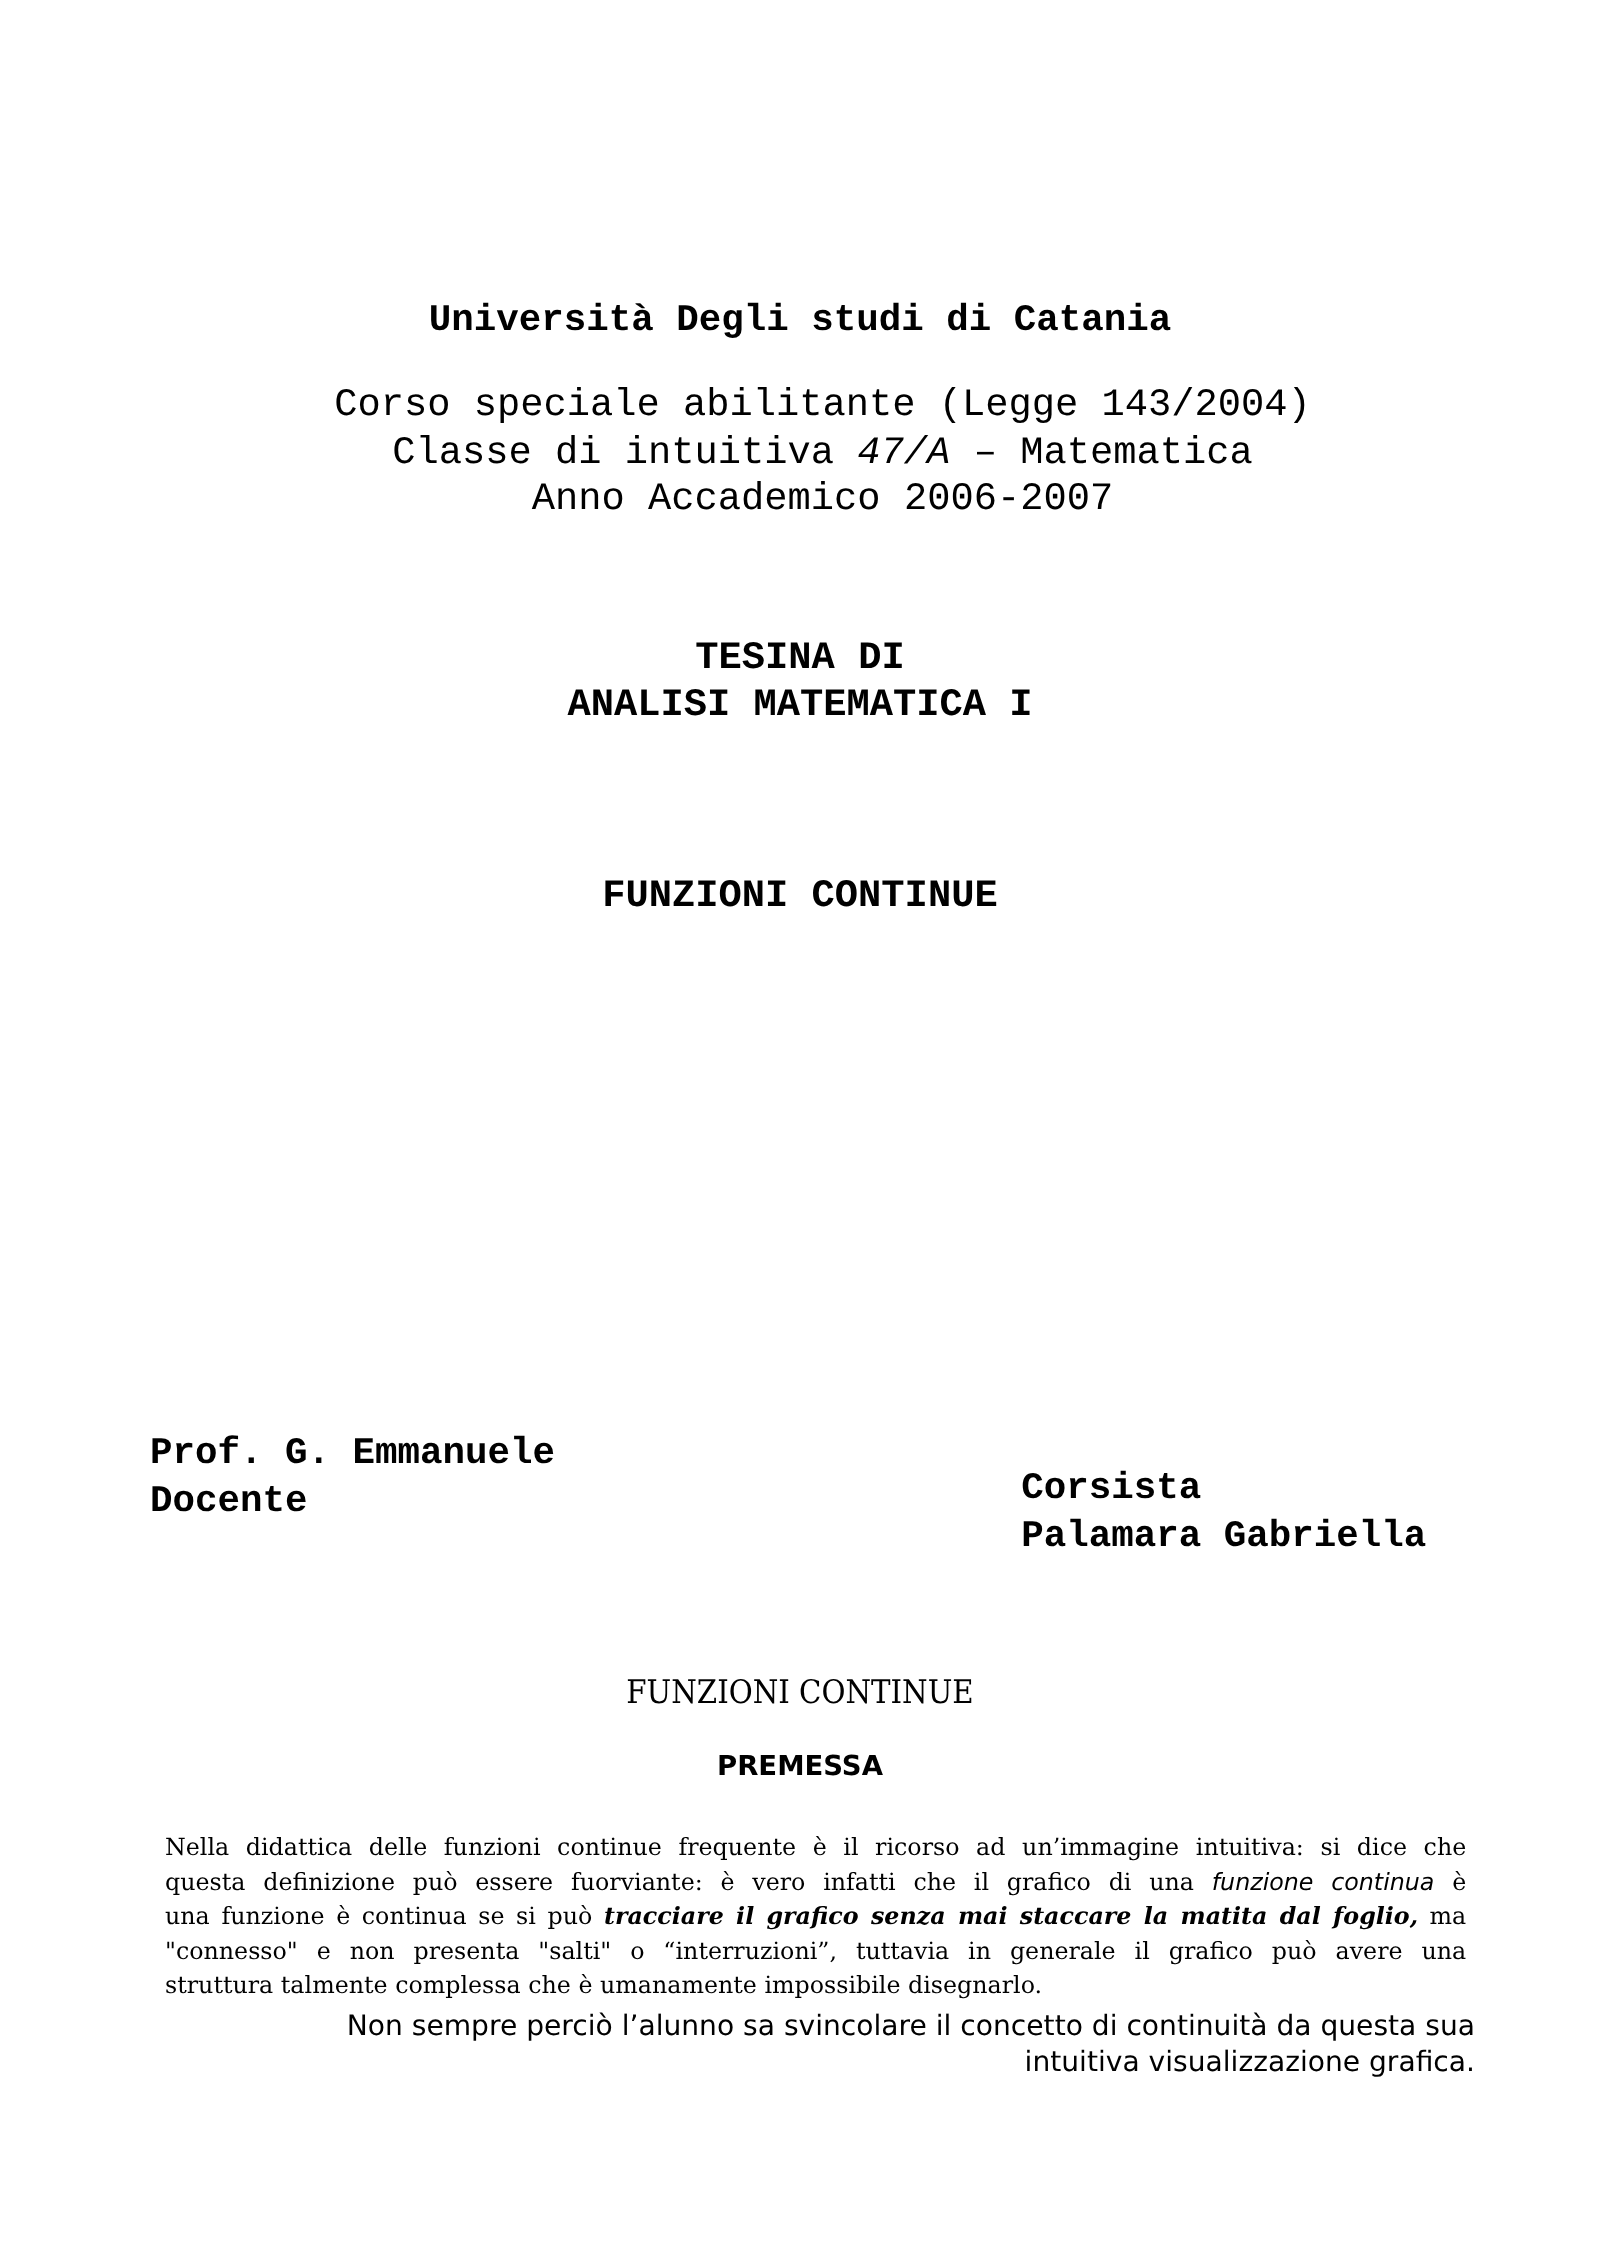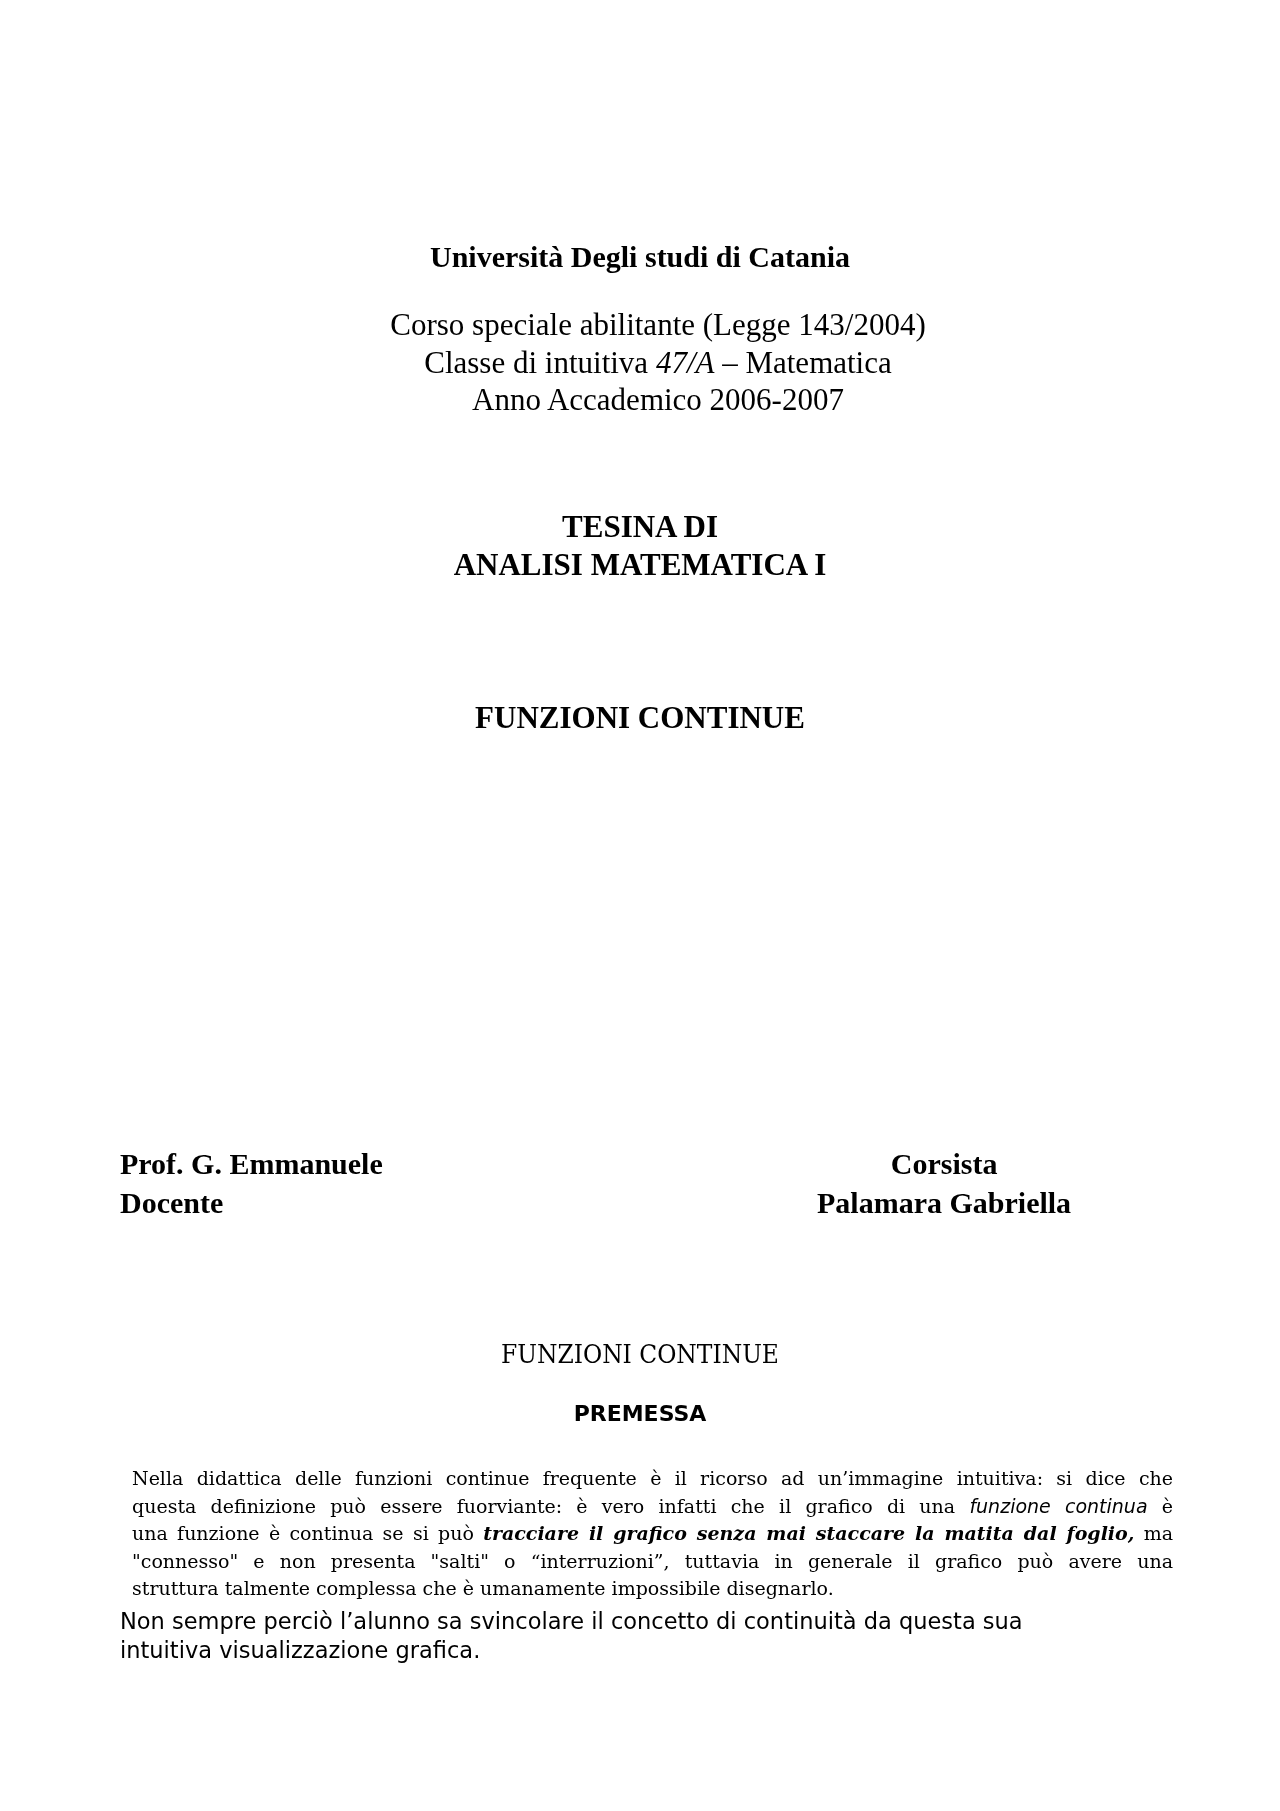--- a/index.html
+++ b/index.html
@@ -1,33 +1,33 @@
 <!DOCTYPE html>
 <html><head>
   <meta charset="utf-8">
   <style>
     html, body { margin:0; padding:0; background:#ffffff; }
     body { width:1280px; height:1811px; position:relative; overflow:hidden; color:#000; }
     .abs { position:absolute; }
-    .serif { font-family:Liberation Serif, serif; }
+    .serif { font-family:Liberation Mono, monospace; }
     .dserif { font-family:"DejaVu Serif", serif; }
     .sans { font-family:"DejaVu Sans", sans-serif; }
     .center { left:0; width:1280px; text-align:center; white-space:nowrap; }
     .title { top:240px; font-size:30px; font-weight:bold; line-height:34px; }
     .sub { font-size:31px; line-height:37.5px; top:306px; }
     .sub div { height:37.5px;padding-left:36px; }
     .thesis { top:508px; font-size:31px; font-weight:bold; line-height:38px; }
     .topic { top:700px; font-size:31px; font-weight:bold; line-height:36px; }
     .names { font-size:30px; font-weight:bold; line-height:39px; white-space:nowrap; }
     .h2 { top:1339px; font-size:26px; line-height:30px; }
     .h3 { top:1401px; font-size:22px; font-weight:bold; line-height:26px; }
     .para { left:132px; width:1041px; font-size:19px; line-height:27.5px; text-align:justify; }
     .para .line { display:block; text-align:justify; text-align-last:justify; height:27.5px; white-space:nowrap; }
     .para .line.last { text-align-last:left; }
-    .para2 { left:120px; width:1060px; font-size:22.5px; line-height:29px; }
+    .para2 { left:120px; width:1060px; font-size:22.5px; line-height:29px;text-align:right; }
     .para2 .line { display:block; white-space:nowrap; height:29px; }
   </style>
 </head>
 <body>
 
 <div class="abs center serif title">Università Degli studi di Catania</div>
 
 <div class="abs center serif sub">
   <div>Corso speciale abilitante  (Legge 143/2004)</div>
   <div><span>Classe di intuitiva </span><i>47/A</i><span> – Matematica</span></div>
@@ -39,21 +39,21 @@
   <div>ANALISI MATEMATICA I</div>
 </div>
 
 <div class="abs center serif topic">FUNZIONI CONTINUE</div>
 
 <div class="abs serif names" style="left:120px; top:1144px;">
   <div>Prof.  G. Emmanuele</div>
   <div>Docente</div>
 </div>
 
-<div class="abs serif names" style="left:817px; top:1144px;text-align:center;">
+<div class="abs serif names" style="left:817px; top:1172px;">
   <div>Corsista</div>
   <div>Palamara Gabriella</div>
 </div>
 
 <div class="abs center dserif h2" style="font-stretch:condensed;">FUNZIONI CONTINUE</div>
 <div class="abs center sans h3">PREMESSA</div>
 
 <div class="abs dserif para" style="top:1465px;">
   <span class="line">Nella didattica delle funzioni continue frequente è il ricorso ad un’immagine intuitiva: si dice che</span>
   <span class="line"><span>questa definizione può essere fuorviante: è vero infatti che il grafico di una </span><i class="sans">funzione continua</i><span> è</span></span>

